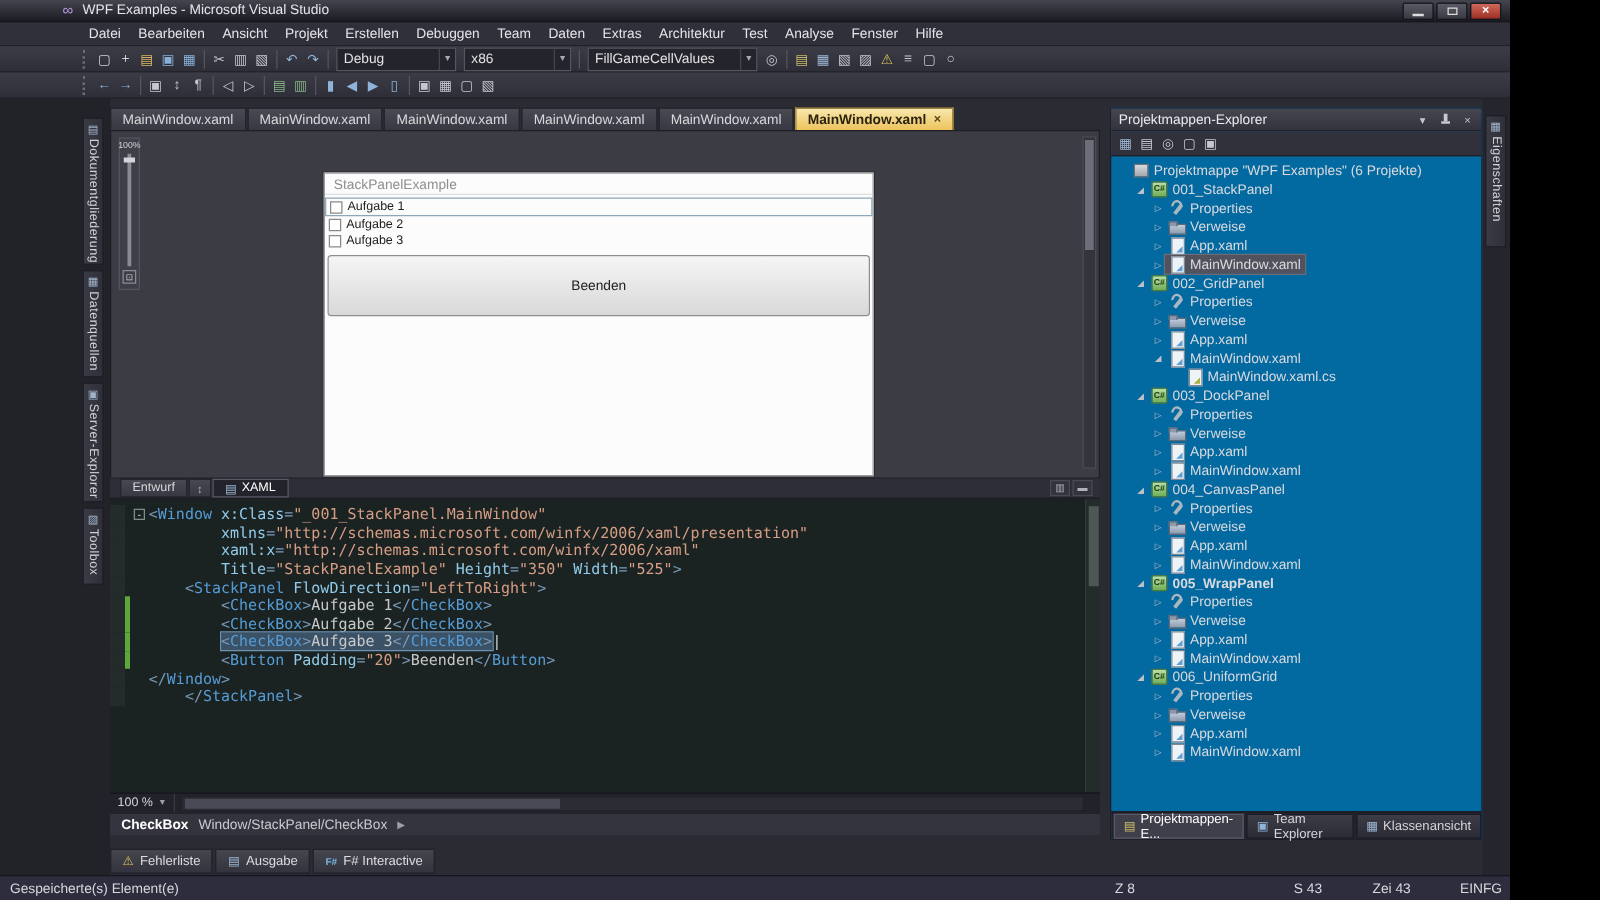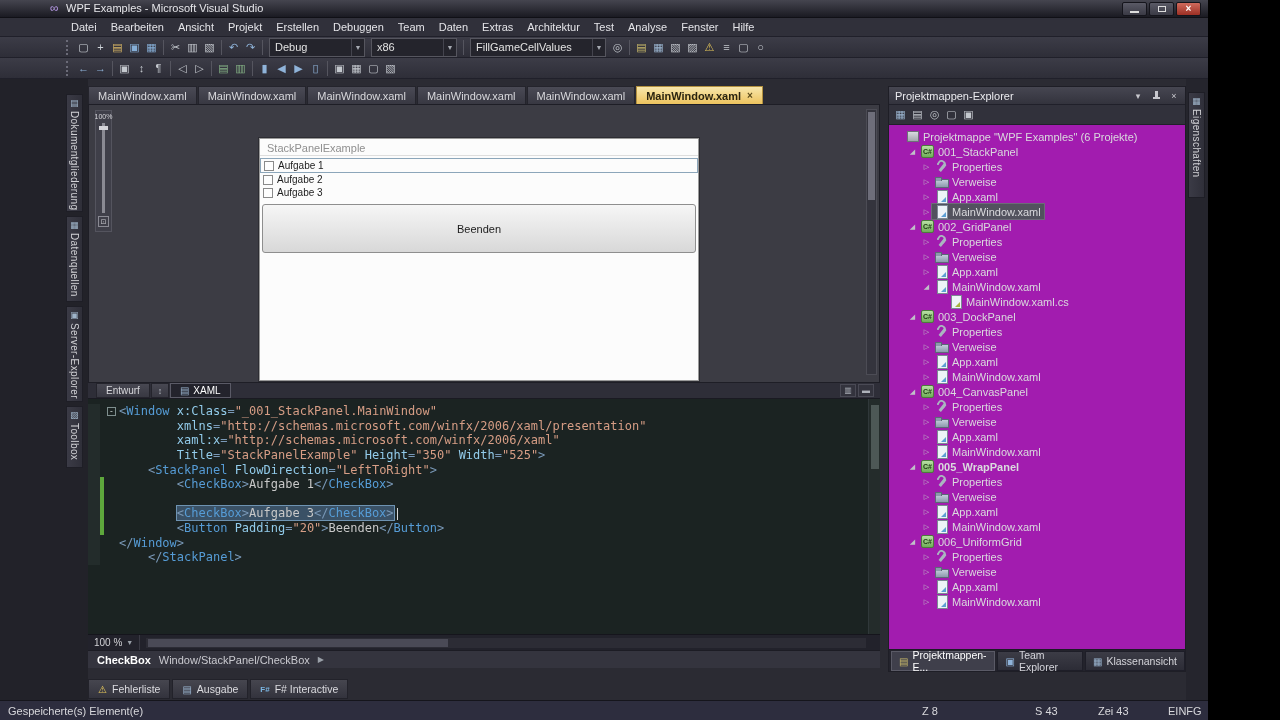--- a/index.html
+++ b/index.html
@@ -128,24 +128,24 @@
   .btab { display:inline-flex; align-items:center; gap:5px; height:20px; padding:0 9px;
     background:linear-gradient(#46464f,#33333d); border:1px solid #22222a; color:#dcdce0; font-size:10.5px; }
   .btab-icon { font-size:10px; }
   .fs-icon { font-size:8px; font-weight:bold; color:#7ab4e0; }
 
   
   .statusbar { position:absolute; left:0; top:700px; width:1208px; height:20px; background:#2d2d3e;
     border-top:1px solid #15151c; }
   .status-left { position:absolute; left:8px; top:4px; font-size:11px; color:#d8d8dc; }
   .st { position:absolute; top:4px; font-size:11px; color:#d8d8dc; }
-  .st-line { left:922px; } .st-col { left:1035px; } .st-char { left:1098px; } .st-mode { left:1168px; }
-
-  
-  .rightpanel { position:absolute; left:888px; top:86px; width:298px; height:586px; background:#a21caf; border:1px solid #1e1e26; }
+  .st-line { left:892px; } .st-col { left:1035px; } .st-char { left:1098px; } .st-mode { left:1168px; }
+
+  
+  .rightpanel { position:absolute; left:888px; top:86px; width:298px; height:586px; background:#0369a1; border:1px solid #1e1e26; }
   .rp-header { position:absolute; left:0; top:0; width:100%; height:18px;
     background:linear-gradient(#464651,#33333d); border-bottom:1px solid #20202a; display:flex; align-items:center; }
   .rp-title { font-size:11px; color:#eaeaee; padding-left:6px; }
   .rp-hbtns { margin-left:auto; display:flex; align-items:center; gap:4px; padding-right:4px; }
   .hbtn { width:14px; height:13px; display:flex; align-items:center; justify-content:center; color:#c8c8ce; font-size:9px; }
   .pin-icon { position:relative; width:9px; height:10px; }
   .pin-icon::before { content:""; position:absolute; left:3px; top:0; width:3px; height:6px; background:#c8c8ce; }
   .pin-icon::after { content:""; position:absolute; left:1px; top:6px; width:7px; height:2px; background:#c8c8ce; }
   .rp-toolbar { position:absolute; left:0; top:18px; width:100%; height:20px; background:#31313b;
     border-bottom:1px solid #20202a; display:flex; align-items:center; padding-left:3px; }
@@ -416,20 +416,21 @@
           <div class="code-line">
             <span class="m-sel"></span>
             <span class="m-chg on"></span>
             <span class="m-fold"></span>
             <span class="code-text"><span class="tk-p">        </span><span class="tk-d">&lt;</span><span class="tk-e">CheckBox</span><span class="tk-d">&gt;</span><span class="tk-x">Aufgabe 1</span><span class="tk-d">&lt;/</span><span class="tk-e">CheckBox</span><span class="tk-d">&gt;</span></span>
           </div>
           <div class="code-line">
             <span class="m-sel"></span>
             <span class="m-chg on"></span>
             <span class="m-fold"></span>
+            <span class="code-text"><span class="tk-p">        </span><span class="tk-d">&lt;</span><span class="tk-e">CheckBox</span><span class="tk-d">&gt;</span><span class="tk-x">Aufgabe 2</span><span class="tk-d">&lt;/</span><span class="tk-e">CheckBox</span><span class="tk-d">&gt;</span></span>
           </div>
           <div class="code-line">
             <span class="m-sel"></span>
             <span class="m-chg on"></span>
             <span class="m-fold"></span>
             <span class="code-text"><span class="tk-p">        </span><span class="code-sel"><span class="tk-d">&lt;</span><span class="tk-e">CheckBox</span><span class="tk-d">&gt;</span><span class="tk-x">Aufgabe 3</span><span class="tk-d">&lt;/</span><span class="tk-e">CheckBox</span><span class="tk-d">&gt;</span></span><span class="caret"></span></span>
           </div>
           <div class="code-line">
             <span class="m-sel"></span>
             <span class="m-chg on"></span>

